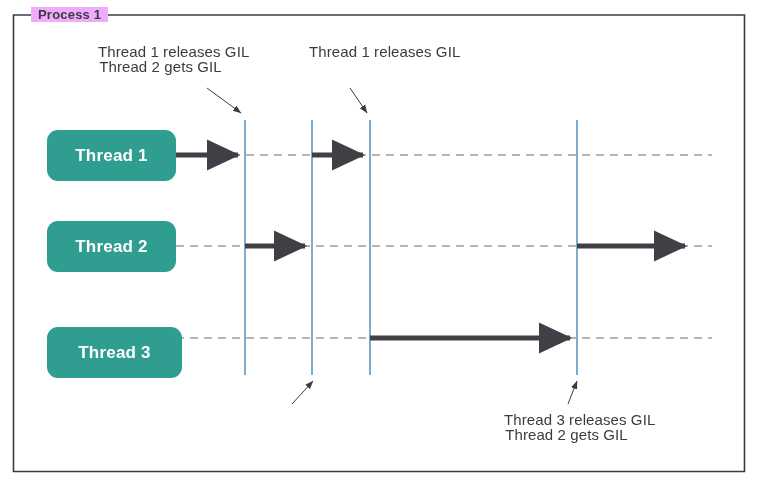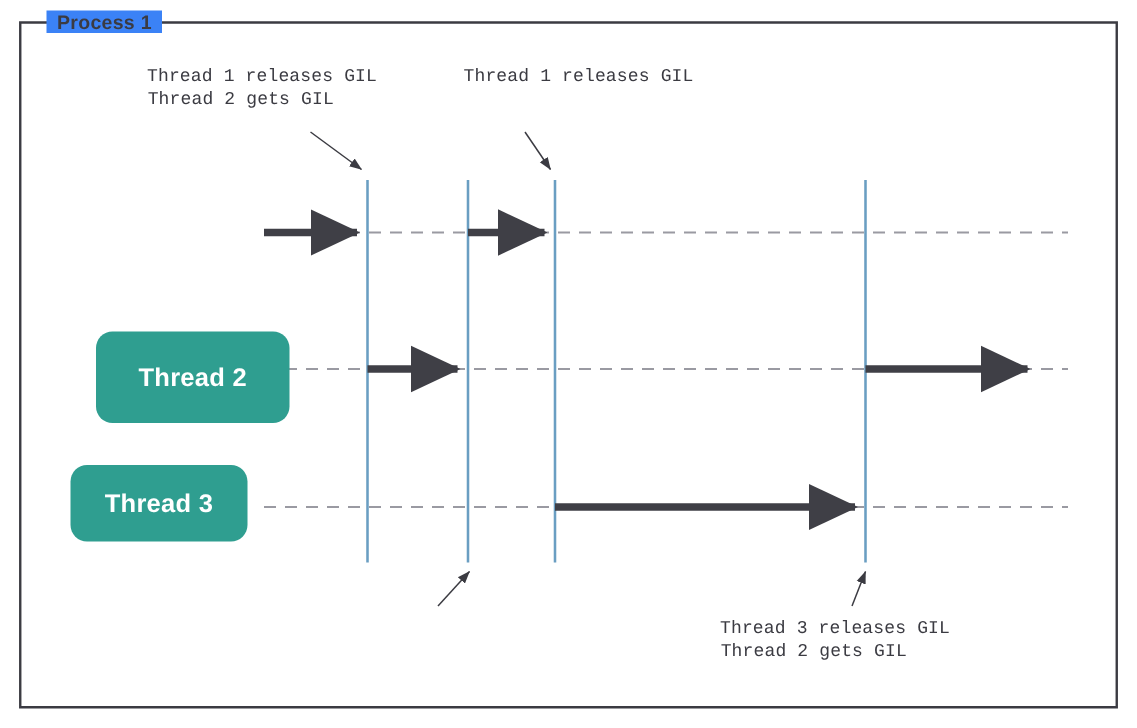--- a/index.html
+++ b/index.html
@@ -19,22 +19,22 @@
   }
   #diagram-svg {
     position: absolute;
     left: 0;
     top: 0;
     width: 758px;
     height: 485px;
   }
   .annotation {
     position: absolute;
-    font-family: Liberation Mono, monospace;
-    font-size: 12px;
+    font-family: Liberation Sans, sans-serif;
+    font-size: 15px;
     color: #3b3b42;
     line-height: 15px;
     text-align: center;
     white-space: nowrap;
     letter-spacing: 0.1px;
   }
   .thread-box {
     position: absolute;
     background: #2f9e90;
     border-radius: 11px;
@@ -42,21 +42,21 @@
     align-items: center;
     justify-content: center;
     color: #ffffff;
     font-size: 17px;
     font-weight: 700;
     letter-spacing: 0.2px;
     font-family: "Liberation Sans", sans-serif;
   }
   .process-title {
     position: absolute;
-    background: #3b82f6;
+    background: #f0abfc;
     padding: 0 7px;
     font-size: 13px;
     font-weight: 700;
     color: #3b3b42;
     letter-spacing: 0.2px;
     white-space: nowrap;
   }
 </style>
 </head>
 <body>
@@ -101,35 +101,38 @@
     <g>
       <line x1="207" y1="88" x2="241" y2="113" stroke="#3b3b42" stroke-width="1" marker-end="url(#arrowThin)"></line>
       <line x1="350" y1="88" x2="367" y2="113" stroke="#3b3b42" stroke-width="1" marker-end="url(#arrowThin)"></line>
       <line x1="292" y1="404" x2="313" y2="381" stroke="#3b3b42" stroke-width="1" marker-end="url(#arrowThin)"></line>
       <line x1="568" y1="404" x2="577" y2="381" stroke="#3b3b42" stroke-width="1" marker-end="url(#arrowThin)"></line>
     </g>
   </svg>
 
   <div class="process-title" style="left:31px; top:7px;">Process 1</div>
 
-  <div class="thread-box" style="left:64px; top:221px; width:129px; height:61px;">
+  <div class="thread-box" style="left:47px; top:130px; width:129px; height:51px;">
+    <span>Thread 1</span>
+  </div>
+  <div class="thread-box" style="left:47px; top:221px; width:129px; height:51px;">
     <span>Thread 2</span>
   </div>
-  <div class="thread-box" style="left:47px; top:310px; width:118px; height:51px;">
+  <div class="thread-box" style="left:47px; top:327px; width:135px; height:51px;">
     <span>Thread 3</span>
   </div>
 
   <div class="annotation" style="left:98px; top:44px; width:125px;">
     <div>Thread 1 releases GIL</div>
     <div>Thread 2 gets GIL</div>
   </div>
 
   <div class="annotation" style="left:309px; top:44px; width:125px;">
     <div>Thread 1 releases GIL</div>
   </div>
 
 
-  <div class="annotation" style="left:480px; top:412px; width:125px;">
+  <div class="annotation" style="left:504px; top:412px; width:125px;">
     <div>Thread 3 releases GIL</div>
     <div>Thread 2 gets GIL</div>
   </div>
 
 </div>
 
 </body></html>

